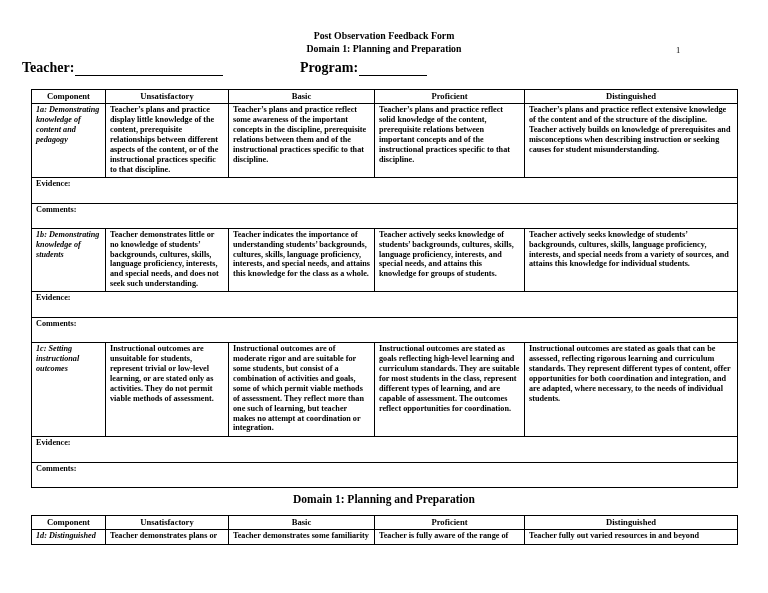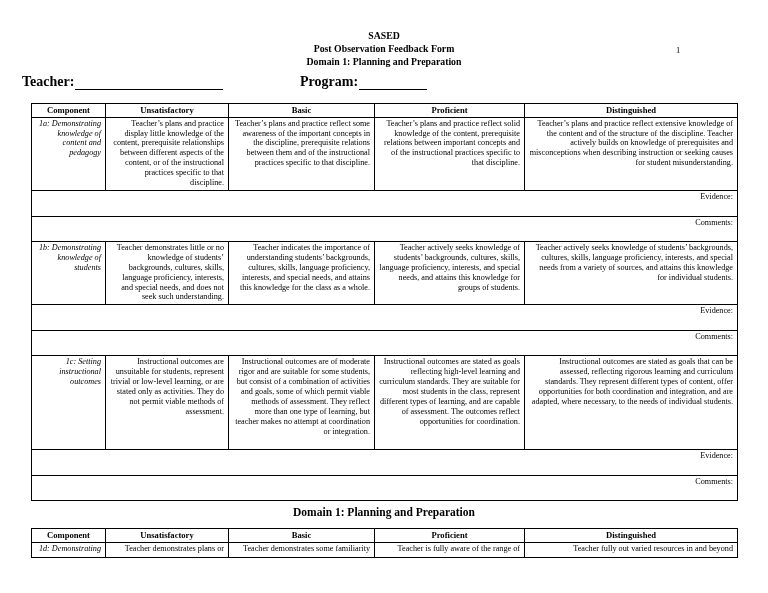--- a/index.html
+++ b/index.html
@@ -52,22 +52,23 @@
     margin:15px 31px 0 31px;
     font-size:8.2px;
     line-height:9.9px;
     border-radius:31px;
   }
   table.rubric-2 { margin-top:8px; }
   .rubric th, .rubric td {
     border:1px solid #000;
     padding:1px 4px 2px 4px;
     vertical-align:top;
-    text-align:right;
+    text-align:left;
     overflow:hidden;
+    font-weight:bold;
   }
   .rubric th {
     text-align:center;
     font-weight:bold;
     font-size:8.6px;
     padding:1px 2px;
     line-height:11px;
   }
   .col-component     { width:74px; }
   .col-unsat         { width:123px; }
@@ -89,21 +90,20 @@
     margin-top:3px;
     line-height:16px;
   }
 </style>
 </head>
 <body>
 
 <div class="page-number">1</div>
 
 <div class="titles">
-  <div>SASED</div>
   <div>Post Observation Feedback Form</div>
   <div>Domain 1: Planning and Preparation</div>
 </div>
 
 <div class="field-line">
   <span class="fl-teacher"><span>Teacher:</span><span class="blank blank-teacher"></span></span>
   <span class="fl-program"><span>Program:</span><span class="blank blank-program"></span></span>
 </div>
 
 <table class="rubric rubric-1">
@@ -147,21 +147,21 @@
   <tr>
     <td class="evidence-cell" colspan="5">Evidence:</td>
   </tr>
   <tr>
     <td class="comments-cell" colspan="5">Comments:</td>
   </tr>
 
   <tr class="tall-row">
     <td class="component-cell">1c: Setting instructional outcomes</td>
     <td>Instructional outcomes are unsuitable for students, represent trivial or low-level learning, or are stated only as activities. They do not permit viable methods of assessment.</td>
-    <td>Instructional outcomes are of moderate rigor and are suitable for some students, but consist of a combination of activities and goals, some of which permit viable methods of assessment. They reflect more than one type of learning, but teacher makes no attempt at coordination or integration.</td>
+    <td>Instructional outcomes are of moderate rigor and are suitable for some students, but consist of a combination of activities and goals, some of which permit viable methods of assessment. They reflect more than one such of learning, but teacher makes no attempt at coordination or integration.</td>
     <td>Instructional outcomes are stated as goals reflecting high-level learning and curriculum standards. They are suitable for most students in the class, represent different types of learning, and are capable of assessment. The outcomes reflect opportunities for coordination.</td>
     <td>Instructional outcomes are stated as goals that can be assessed, reflecting rigorous learning and curriculum standards. They represent different types of content, offer opportunities for both coordination and integration, and are adapted, where necessary, to the needs of individual students.</td>
   </tr>
   <tr>
     <td class="evidence-cell" colspan="5">Evidence:</td>
   </tr>
   <tr>
     <td class="comments-cell" colspan="5">Comments:</td>
   </tr>
 </tbody>
@@ -179,20 +179,20 @@
   </colgroup>
   <tbody>
       <tr>
     <th>Component</th>
     <th>Unsatisfactory</th>
     <th>Basic</th>
     <th>Proficient</th>
     <th>Distinguished</th>
   </tr>
   <tr>
-    <td class="component-cell">1d: Demonstrating</td>
+    <td class="component-cell">1d: Distinguished</td>
     <td>Teacher demonstrates plans or</td>
     <td>Teacher demonstrates some familiarity</td>
     <td>Teacher is fully aware of the range of</td>
     <td>Teacher fully out varied resources in and beyond</td>
   </tr>
 </tbody>
   </table>
 
 </body></html>

